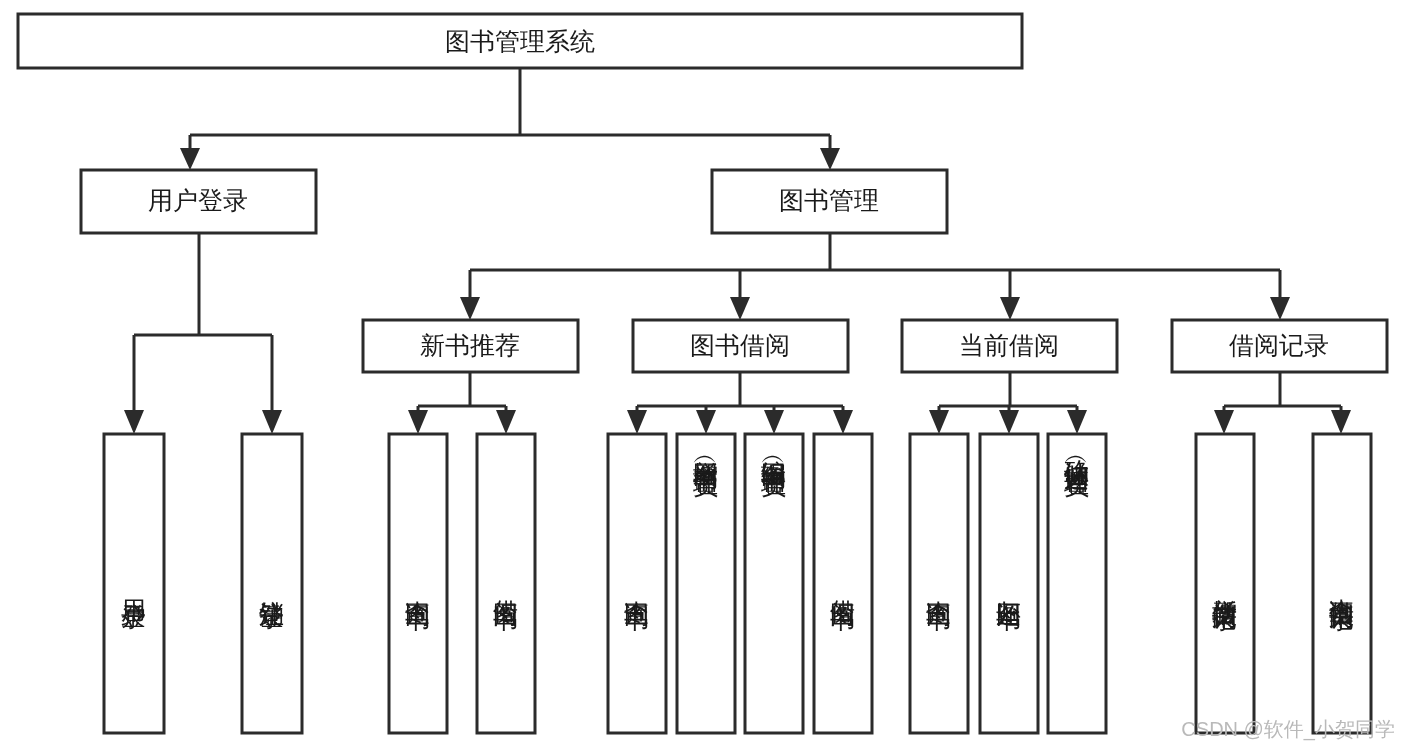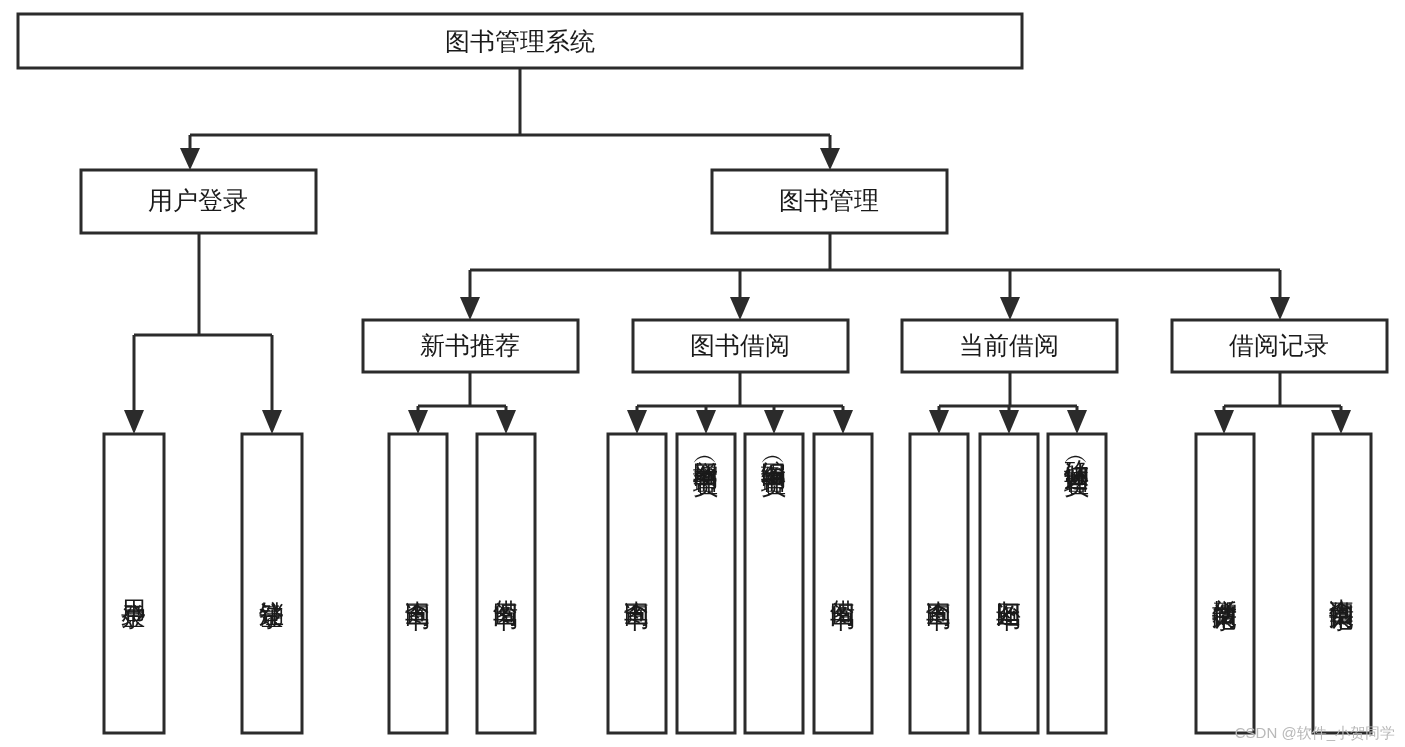--- a/index.html
+++ b/index.html
@@ -69,21 +69,21 @@
     line-height: 1.12;
     color: #1a1a1a;
     letter-spacing: 2px;
     white-space: nowrap;
   }
   .watermark {
     position: absolute;
     right: 10px;
     bottom: 4px;
     font-family: "Liberation Sans", "DejaVu Sans", sans-serif;
-    font-size: 15px;
+    font-size: 20px;
     color: #b9b9b9;
     white-space: nowrap;
     user-select: none;
   }
 </style>
 </head>
 <body>
 
 <div id="diagram-root">
 

